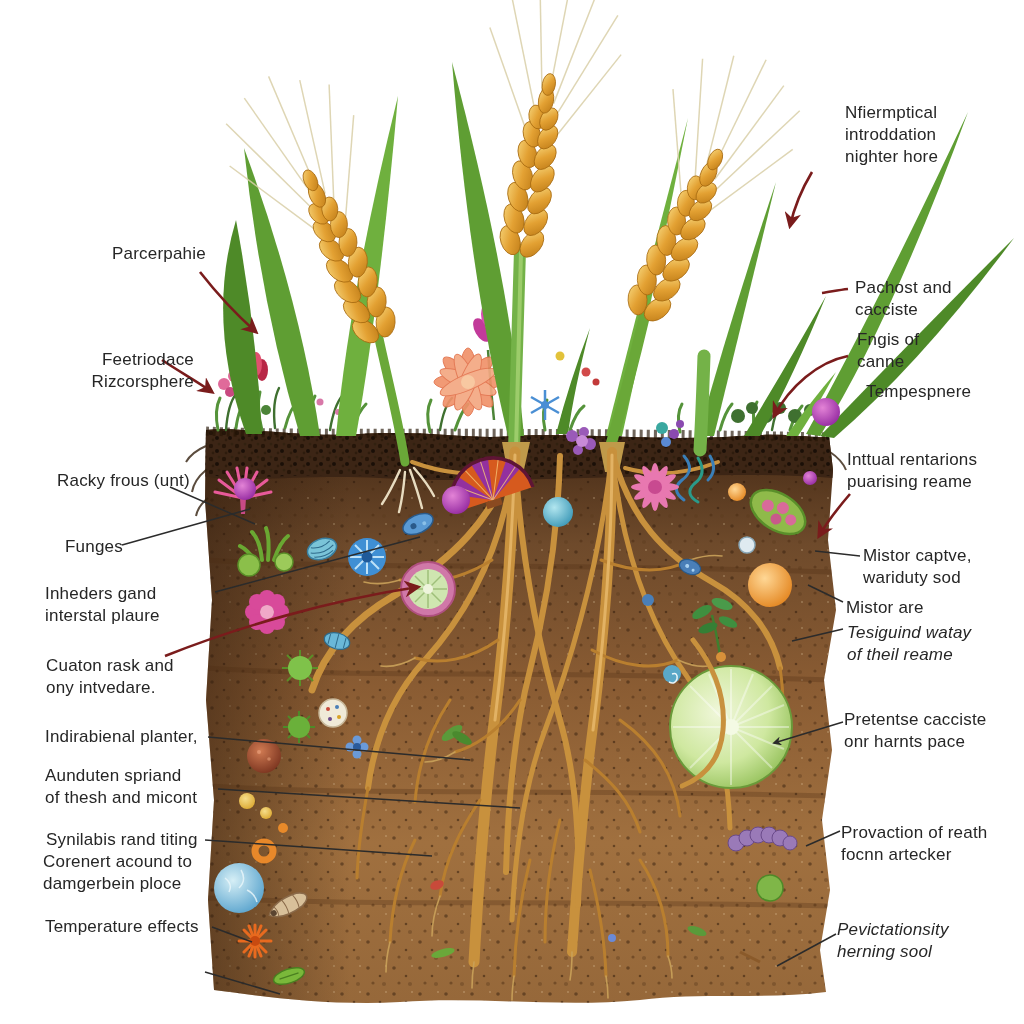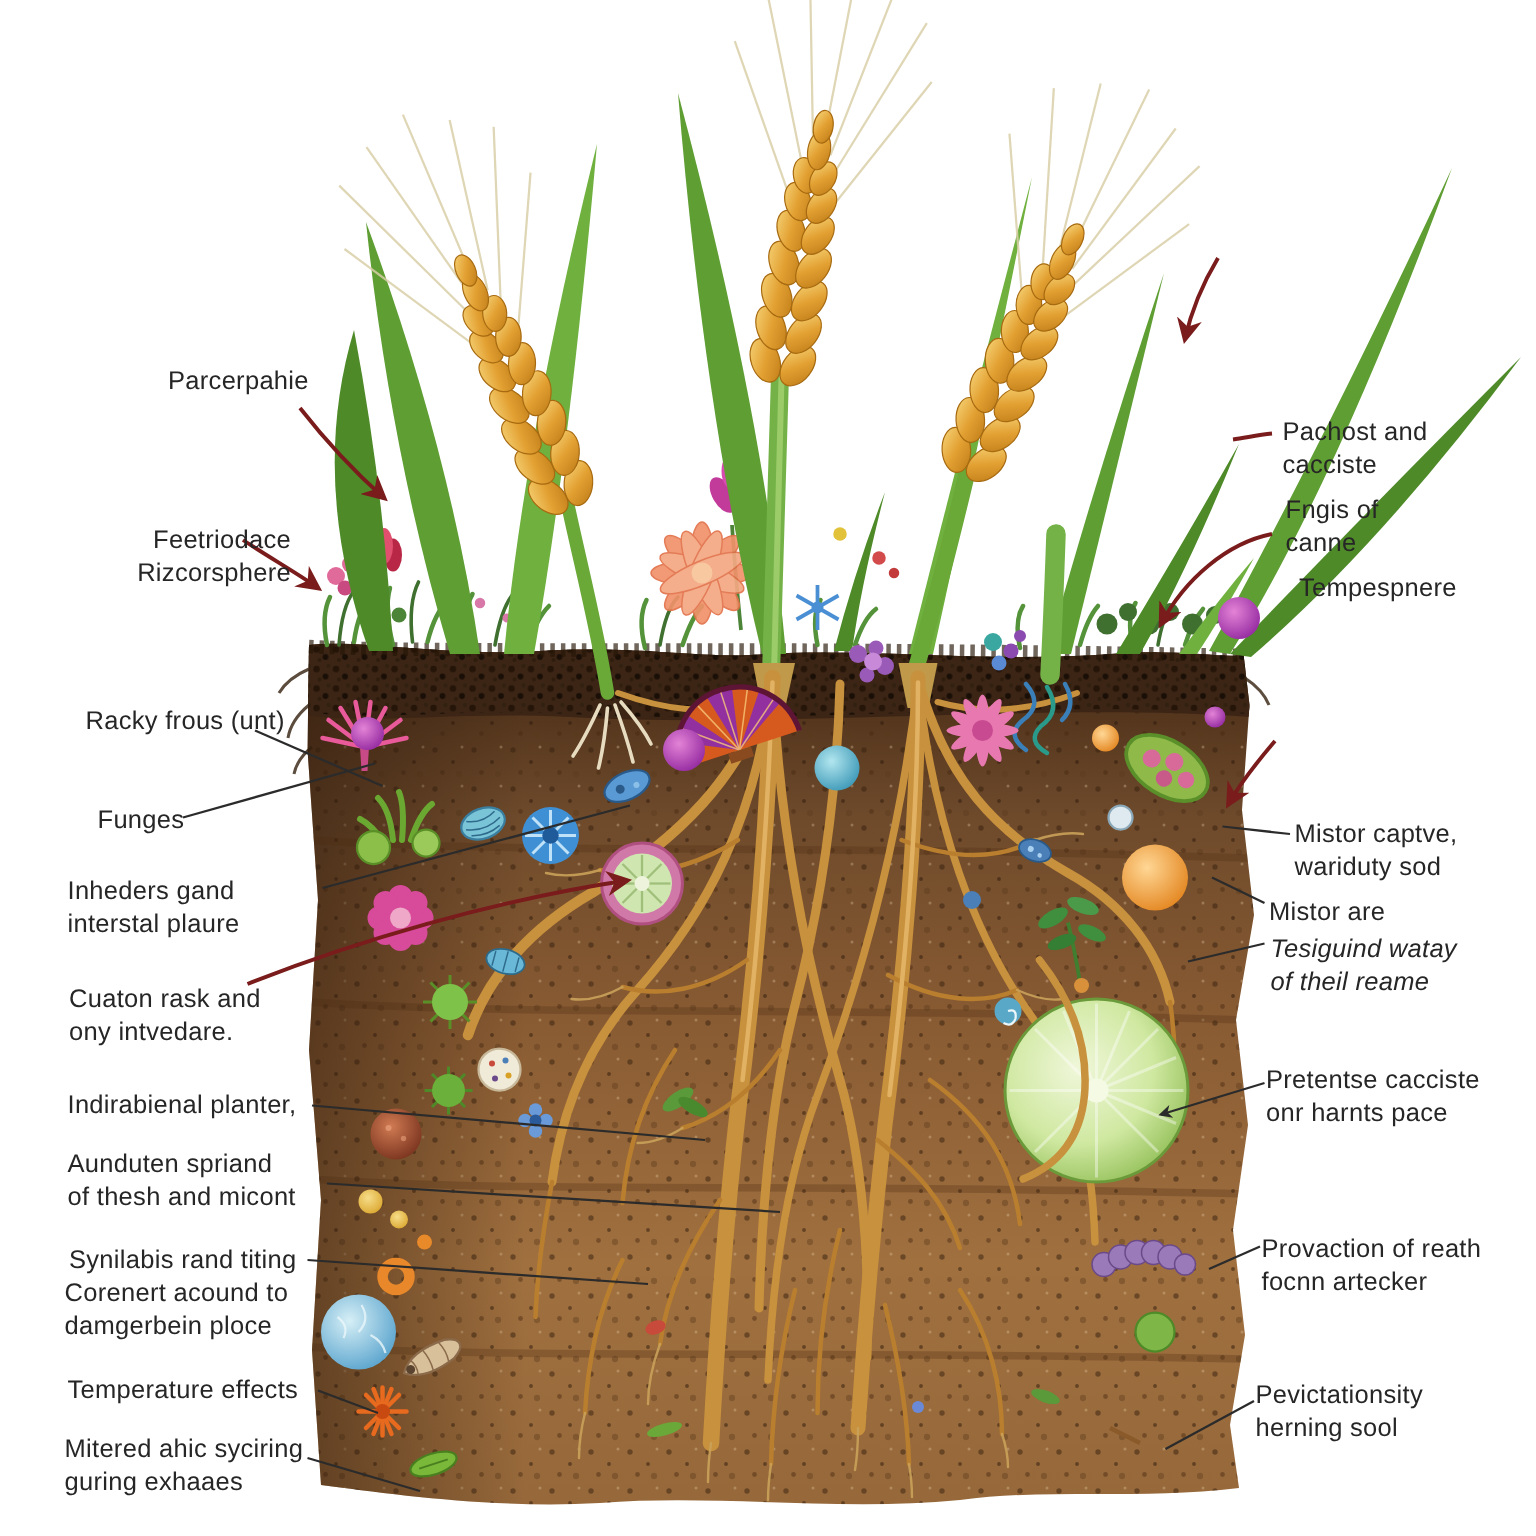--- a/index.html
+++ b/index.html
@@ -620,33 +620,36 @@
 interstal plaure</div>
 <div class="lbl" style="left:46px;top:655px;">Cuaton rask and
 ony intvedare.</div>
 <div class="lbl" style="left:45px;top:726px;">Indirabienal planter,</div>
 <div class="lbl" style="left:45px;top:765px;">Aunduten spriand
 of thesh and micont</div>
 <div class="lbl" style="left:46px;top:829px;">Synilabis rand titing</div>
 <div class="lbl" style="left:43px;top:851px;">Corenert acound to
 damgerbein ploce</div>
 <div class="lbl" style="left:45px;top:916px;">Temperature effects</div>
-<div class="lbl" style="left:43px;top:955px;">Mitered ahic syciring
-guring exhaaes</div>
-
+
+<div class="lbl" style="left:845px;top:102px;">Nfiermptical
+introddation
+nighter hore</div>
 <div class="lbl" style="left:855px;top:277px;">Pachost and
 cacciste</div>
 <div class="lbl" style="left:857px;top:329px;">Fngis of
 canne</div>
 <div class="lbl" style="left:866px;top:381px;">Tempespnere</div>
+<div class="lbl" style="left:847px;top:449px;">Inttual rentarions
+puarising reame</div>
 <div class="lbl" style="left:863px;top:545px;">Mistor captve,
 wariduty sod</div>
 <div class="lbl" style="left:846px;top:597px;">Mistor are</div>
 <div class="lbl" style="left:847px;top:622px;font-style:italic;">Tesiguind watay
 of theil reame</div>
 <div class="lbl" style="left:844px;top:709px;">Pretentse cacciste
 onr harnts pace</div>
 <div class="lbl" style="left:841px;top:822px;">Provaction of reath
 focnn artecker</div>
-<div class="lbl" style="left:837px;top:919px;">Pevictationsity
+<div class="lbl" style="left:837px;top:919px;font-style:italic;">Pevictationsity
 herning sool</div>
 
 </div>
 
 </body></html>

